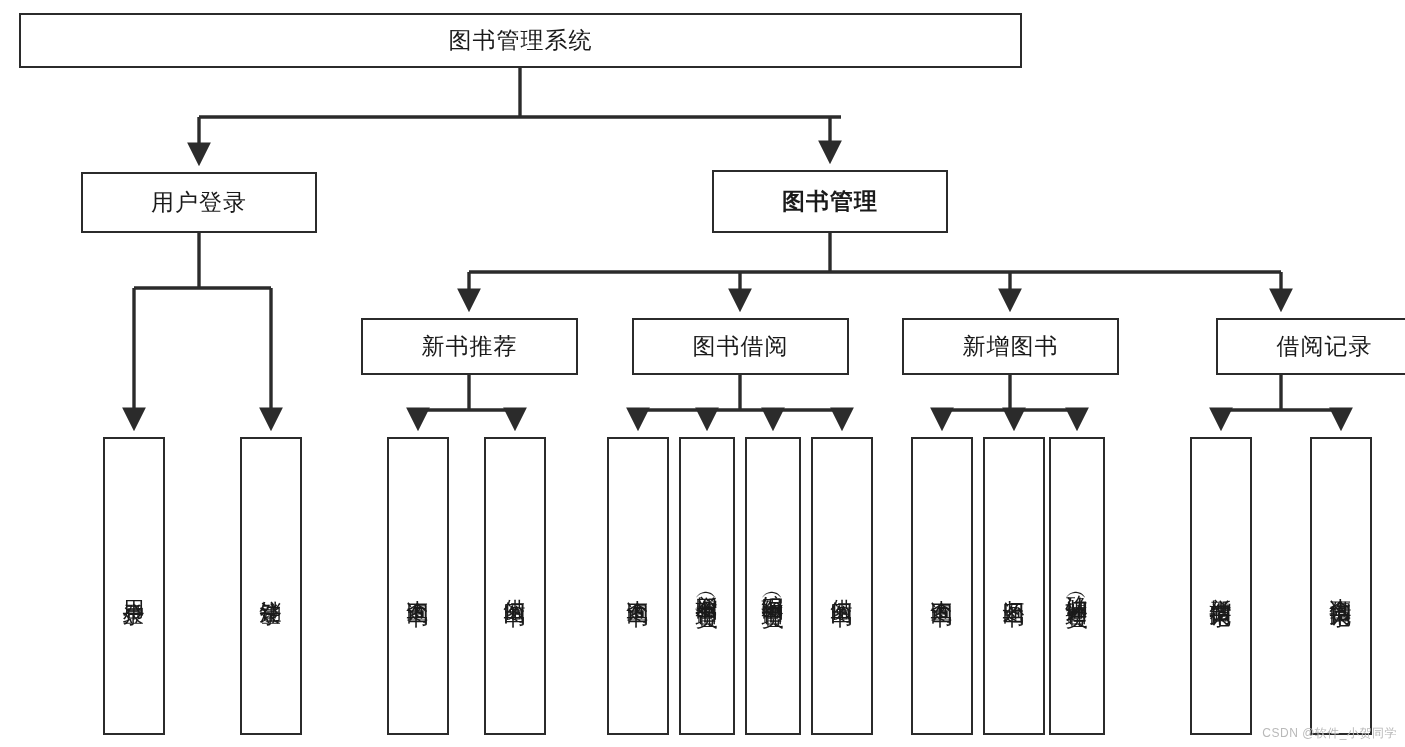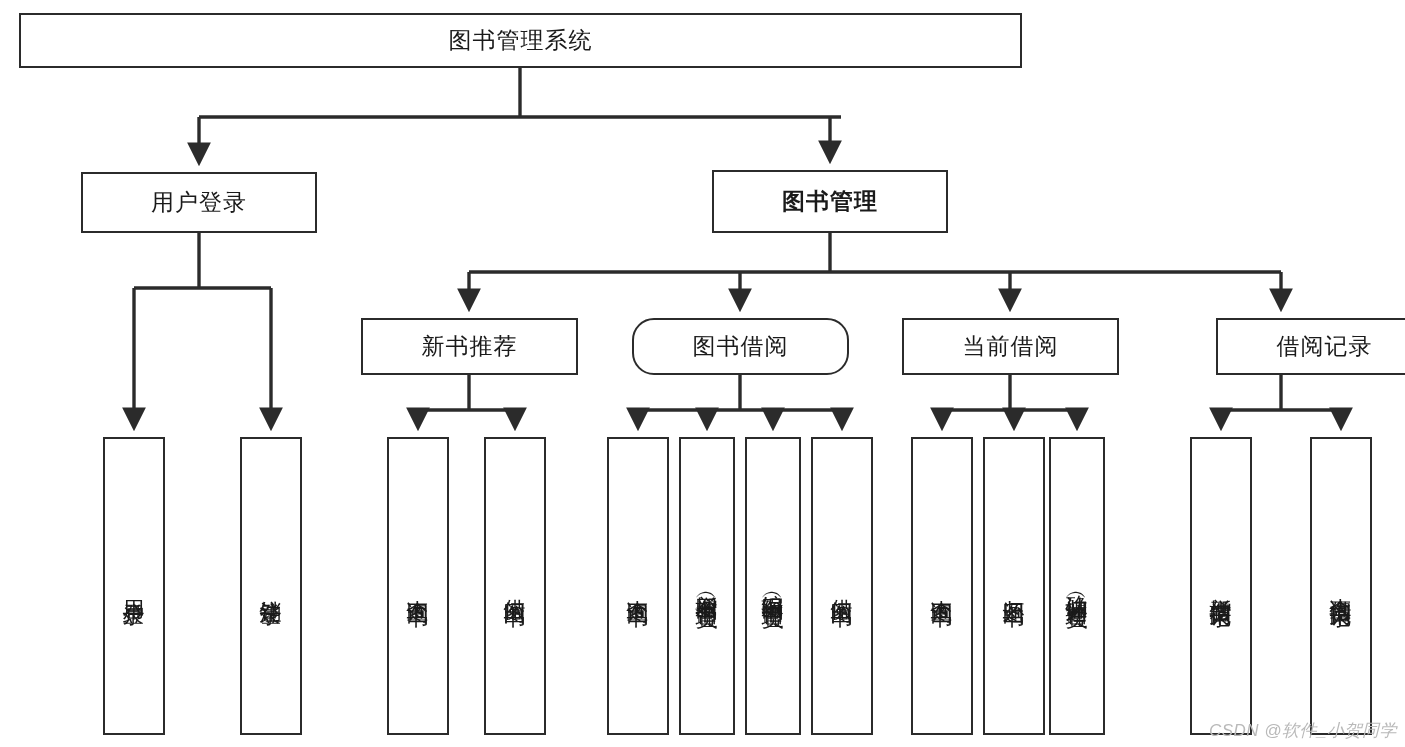--- a/index.html
+++ b/index.html
@@ -51,25 +51,24 @@
     max-height: 100%;
     white-space: nowrap;
   }
   .node.horiz .htext {
     white-space: nowrap;
   }
   #watermark {
     position: absolute;
     right: 8px;
     bottom: 5px;
-    font-size: 17px;
+    font-size: 12px;
     color: #b9b9b9;
     letter-spacing: 0.5px;
     white-space: nowrap;
-    font-style: italic;
   }
 </style>
 </head>
 <body>
 
 <div id="stage">
 
   <svg id="wires" viewBox="0 0 1405 747" width="1405" height="747">
     <defs>
       <marker id="arrow" viewBox="0 0 10 10" refX="8.2" refY="5" markerWidth="7" markerHeight="7" orient="auto-start-reverse">
@@ -127,25 +126,25 @@
   <div class="node horiz" id="node-l1-0" style="left: 81px; top: 172px; width: 236px; height: 61px;">
     <span class="htext">用户登录</span>
   </div>
   <div class="node horiz" id="node-l1-1" style="left: 712px; top: 170px; width: 236px; height: 63px; font-weight: bold;">
     <span class="htext">图书管理</span>
   </div>
 
   <div class="node horiz" id="node-l2-0" style="left: 361px; top: 318px; width: 217px; height: 57px; text-align: center;">
     <span class="htext">新书推荐</span>
   </div>
-  <div class="node horiz" id="node-l2-1" style="left: 632px; top: 318px; width: 217px; height: 57px; border-radius: 22px;">
+  <div class="node horiz" id="node-l2-1" style="left: 632px; top: 318px; width: 217px; height: 57px;">
     <span class="htext">图书借阅</span>
   </div>
   <div class="node horiz" id="node-l2-2" style="left: 902px; top: 318px; width: 217px; height: 57px;">
-    <span class="htext">当前借阅</span>
+    <span class="htext">新增图书</span>
   </div>
   <div class="node horiz" id="node-l2-3" style="left: 1216px; top: 318px; width: 217px; height: 57px;">
     <span class="htext">借阅记录</span>
   </div>
 
   <div class="node vert" id="node-leaf-0" style="left: 103px; top: 437px; width: 62px; height: 298px;">
     <span class="vtext">用户登录</span>
   </div>
   <div class="node vert" id="node-leaf-1" style="left: 240px; top: 437px; width: 62px; height: 298px;">
     <span class="vtext">注销登录</span>

